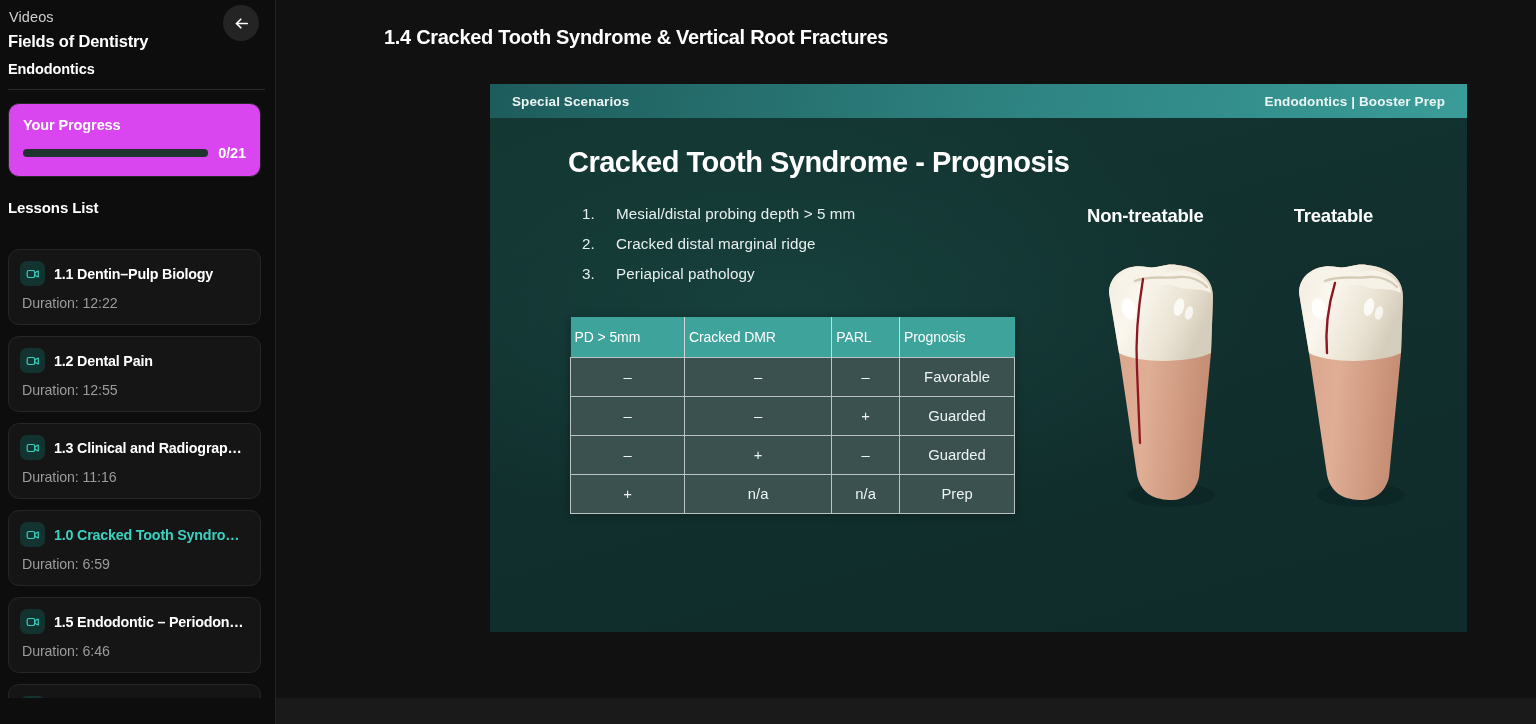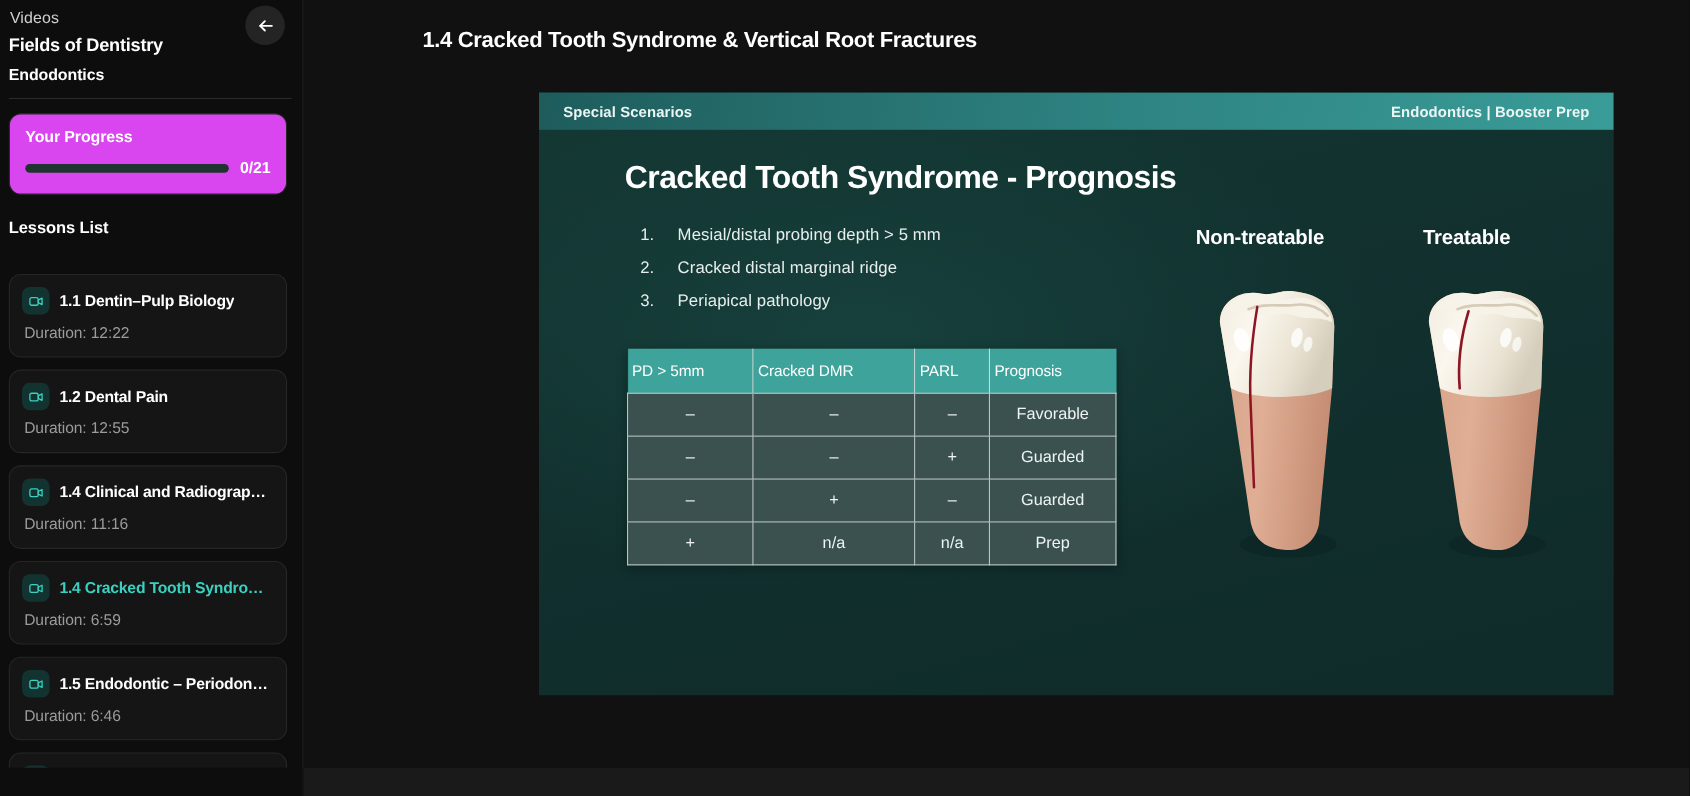--- a/index.html
+++ b/index.html
@@ -262,34 +262,34 @@
       </div>
 
       <div class="lesson">
         <div class="lesson-top">
           <span class="vid-icon">
             <svg viewBox="0 0 24 24" fill="none" stroke="#3ad1c0" stroke-width="2" stroke-linecap="round" stroke-linejoin="round">
               <rect x="2" y="6" width="13" height="12" rx="3"></rect>
                 <path d="M15 10l6-3v10l-6-3z"></path>
             </svg>
           </span>
-          <span class="lesson-name">1.4 Clinical and Radiograp…</span>
+          <span class="lesson-name">1.3 Clinical and Radiograp…</span>
         </div>
         <div class="lesson-dur">Duration: 11:16</div>
       </div>
 
       <div class="lesson active">
         <div class="lesson-top">
           <span class="vid-icon">
             <svg viewBox="0 0 24 24" fill="none" stroke="#3ad1c0" stroke-width="2" stroke-linecap="round" stroke-linejoin="round">
               <rect x="2" y="6" width="13" height="12" rx="3"></rect>
                 <path d="M15 10l6-3v10l-6-3z"></path>
             </svg>
           </span>
-          <span class="lesson-name">1.4 Cracked Tooth Syndro…</span>
+          <span class="lesson-name">1.0 Cracked Tooth Syndro…</span>
         </div>
         <div class="lesson-dur">Duration: 6:59</div>
       </div>
 
       <div class="lesson">
         <div class="lesson-top">
           <span class="vid-icon">
             <svg viewBox="0 0 24 24" fill="none" stroke="#3ad1c0" stroke-width="2" stroke-linecap="round" stroke-linejoin="round">
               <rect x="2" y="6" width="13" height="12" rx="3"></rect>
                 <path d="M15 10l6-3v10l-6-3z"></path>

